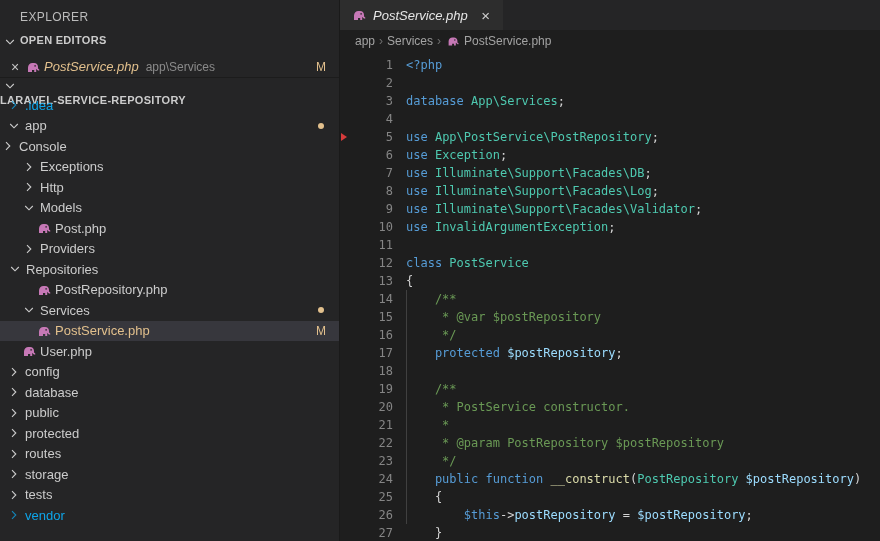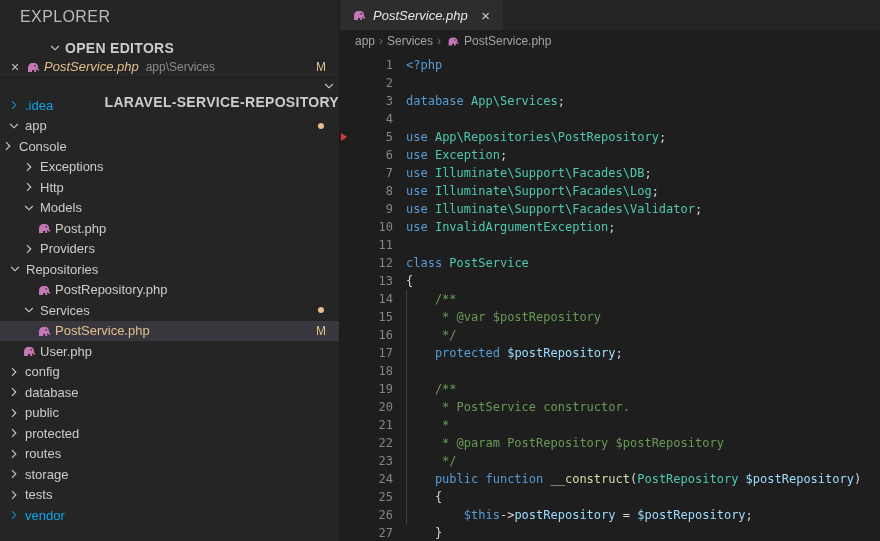--- a/index.html
+++ b/index.html
@@ -13,27 +13,26 @@
   }
   .window { display: flex; width: 880px; height: 541px; }
 
   
   .sidebar {
     width: 340px; flex: none; background: #252526; overflow: hidden;
     border-right: 1px solid #1a1a1a; color: #cccccc;
   }
   .explorer-title {
     height: 34px; display: flex; align-items: center;
-    padding-left: 20px; font-size: 16px; color: #bbbbbb; letter-spacing: .4px;
+    padding-left: 20px; font-size: 12px; color: #bbbbbb; letter-spacing: .4px;
   }
   .section-header {
-    height: 22px; display: flex; align-items: flex-end;
-    font-size: 14px; font-weight: 700; color: #cccccc; letter-spacing: .3px;
+    height: 22px; display: flex; align-items: flex-start;
+    font-size: 11px; font-weight: 700; color: #cccccc; letter-spacing: .3px;
     cursor: pointer;
-    padding-left: 45px;
   }
   .section-header.ws { height: 18px; border-top: 1px solid #1c1c1c; flex-direction: column; }
   .slot {
     width: 16px; height: 16px; flex: none;
     display: flex; align-items: center; justify-content: center;
     color: #cccccc;
   }
   .section-header .slot { margin: 0 2px 0 2px; }
 
   .oe-item {
@@ -352,21 +351,21 @@
         </span>
       </div>
 
     <div class="code">
       <div class="indent-guide"></div>
       <div>
           <div class="code-line"><span class="glyph"></span><span class="ln">1</span><span class="lc"><span class="tok-k">&lt;?php</span></span></div>
           <div class="code-line"><span class="glyph"></span><span class="ln">2</span><span class="lc"></span></div>
           <div class="code-line"><span class="glyph"></span><span class="ln">3</span><span class="lc"><span class="tok-k">database </span><span class="tok-t">App\Services</span><span class="tok-d">;</span></span></div>
           <div class="code-line"><span class="glyph"></span><span class="ln">4</span><span class="lc"></span></div>
-          <div class="code-line"><span class="glyph"><span class="red-arrow"></span></span><span class="ln">5</span><span class="lc"><span class="tok-k">use </span><span class="tok-t">App\Repositories\PostRepository</span><span class="tok-d">;</span></span></div>
+          <div class="code-line"><span class="glyph"><span class="red-arrow"></span></span><span class="ln">5</span><span class="lc"><span class="tok-k">use </span><span class="tok-t">App\PostService\PostRepository</span><span class="tok-d">;</span></span></div>
           <div class="code-line"><span class="glyph"></span><span class="ln">6</span><span class="lc"><span class="tok-k">use </span><span class="tok-t">Exception</span><span class="tok-d">;</span></span></div>
           <div class="code-line"><span class="glyph"></span><span class="ln">7</span><span class="lc"><span class="tok-k">use </span><span class="tok-t">Illuminate\Support\Facades\DB</span><span class="tok-d">;</span></span></div>
           <div class="code-line"><span class="glyph"></span><span class="ln">8</span><span class="lc"><span class="tok-k">use </span><span class="tok-t">Illuminate\Support\Facades\Log</span><span class="tok-d">;</span></span></div>
           <div class="code-line"><span class="glyph"></span><span class="ln">9</span><span class="lc"><span class="tok-k">use </span><span class="tok-t">Illuminate\Support\Facades\Validator</span><span class="tok-d">;</span></span></div>
           <div class="code-line"><span class="glyph"></span><span class="ln">10</span><span class="lc"><span class="tok-k">use </span><span class="tok-t">InvalidArgumentException</span><span class="tok-d">;</span></span></div>
           <div class="code-line"><span class="glyph"></span><span class="ln">11</span><span class="lc"></span></div>
           <div class="code-line"><span class="glyph"></span><span class="ln">12</span><span class="lc"><span class="tok-k">class </span><span class="tok-t">PostService</span></span></div>
           <div class="code-line"><span class="glyph"></span><span class="ln">13</span><span class="lc"><span class="tok-d">{</span></span></div>
           <div class="code-line"><span class="glyph"></span><span class="ln">14</span><span class="lc"><span class="tok-c">    /**</span></span></div>
           <div class="code-line"><span class="glyph"></span><span class="ln">15</span><span class="lc"><span class="tok-c">     * @var $postRepository</span></span></div>

